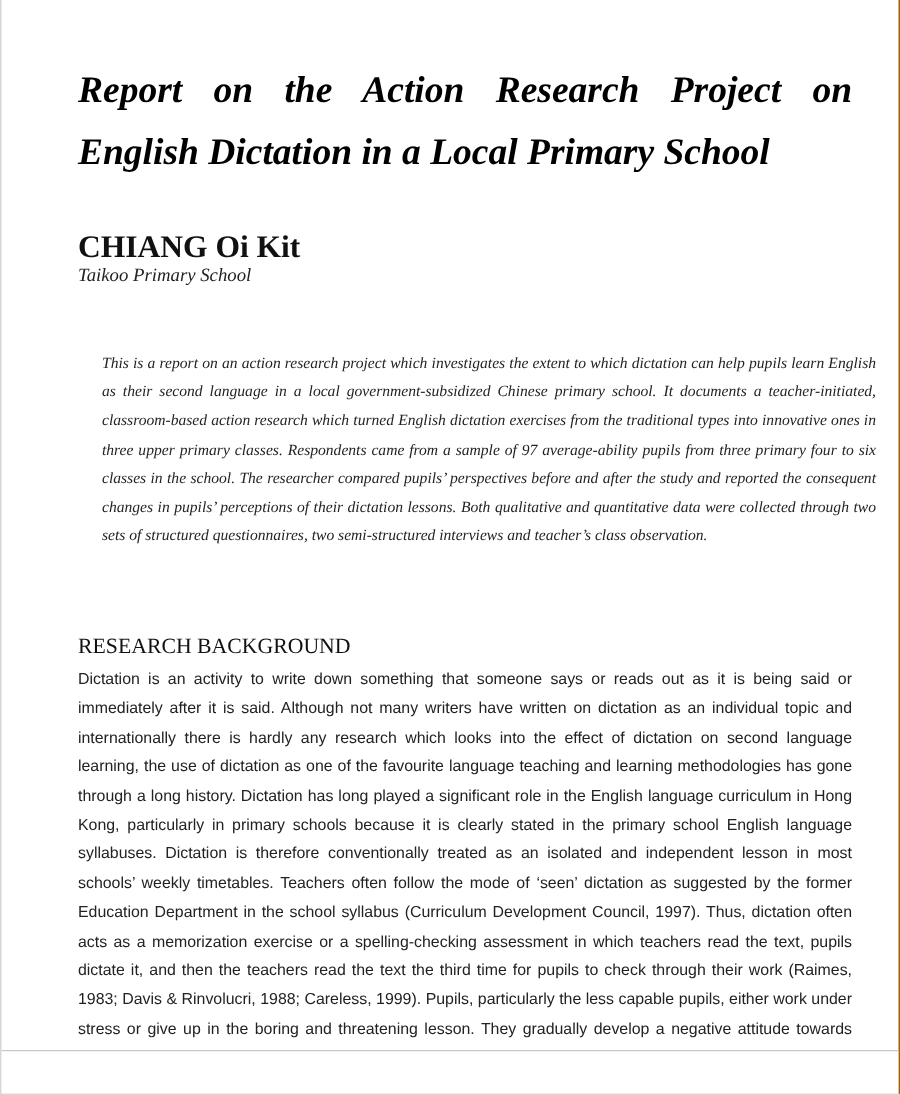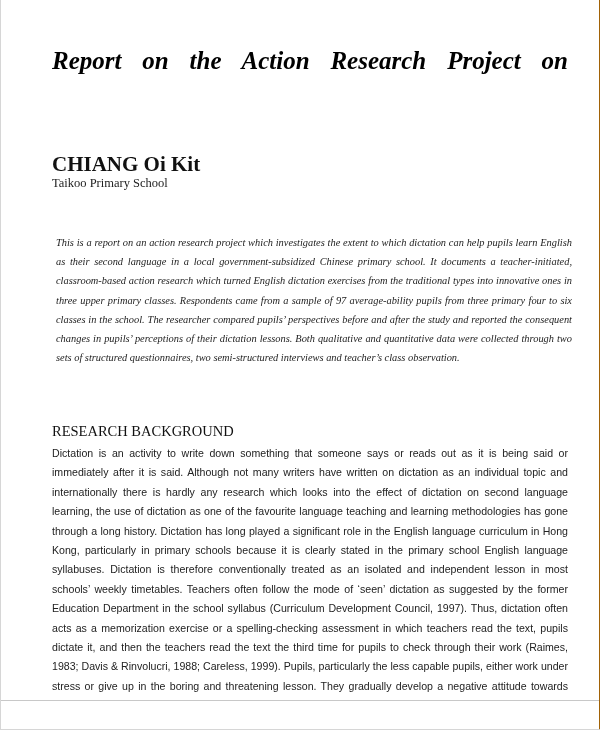--- a/index.html
+++ b/index.html
@@ -60,26 +60,27 @@
       font-family: "Liberation Serif", serif;
       font-weight: bold;
       font-size: 21px;
       color: #111;
     }
     .affiliation {
       position: absolute;
       left: 0;
       top: 176px;
       font-family: "Liberation Serif", serif;
+      font-style: italic;
       font-size: 12.5px;
       color: #222;
     }
     .abstract {
       position: absolute;
-      left: 4px;
+      left: 16px;
       top: 233px;
       width: 516px;
       font-family: "Liberation Serif", serif;
       font-style: italic;
       font-size: 10.4px;
       line-height: 19.2px;
       color: #222;
       text-align: justify;
       margin: 0;
     }
@@ -129,20 +130,21 @@
       background: #ffffff;
     }
   </style>
 </head>
 <body>
 
 <div class="page">
   <div class="content">
     <h1 class="title">
       <span class="line1">Report on the Action Research Project on</span>
+      <span class="line2">English Dictation in a Local Primary School</span>
     </h1>
 
     <div class="author">CHIANG Oi Kit</div>
     <div class="affiliation">Taikoo Primary School</div>
 
     <p class="abstract">This is a report on an action research project which investigates the extent to which dictation can help pupils learn English as their second language in a local government-subsidized Chinese primary school. It documents a teacher-initiated, classroom-based action research which turned English dictation exercises from the traditional types into innovative ones in three upper primary classes. Respondents came from a sample of 97 average-ability pupils from three primary four to six classes in the school. The researcher compared pupils’ perspectives before and after the study and reported the consequent changes in pupils’ perceptions of their dictation lessons. Both qualitative and quantitative data were collected through two sets of structured questionnaires, two semi-structured interviews and teacher’s class observation.</p>
 
     <h2 class="section-heading">RESEARCH BACKGROUND</h2>
 
     <div class="body-text">

